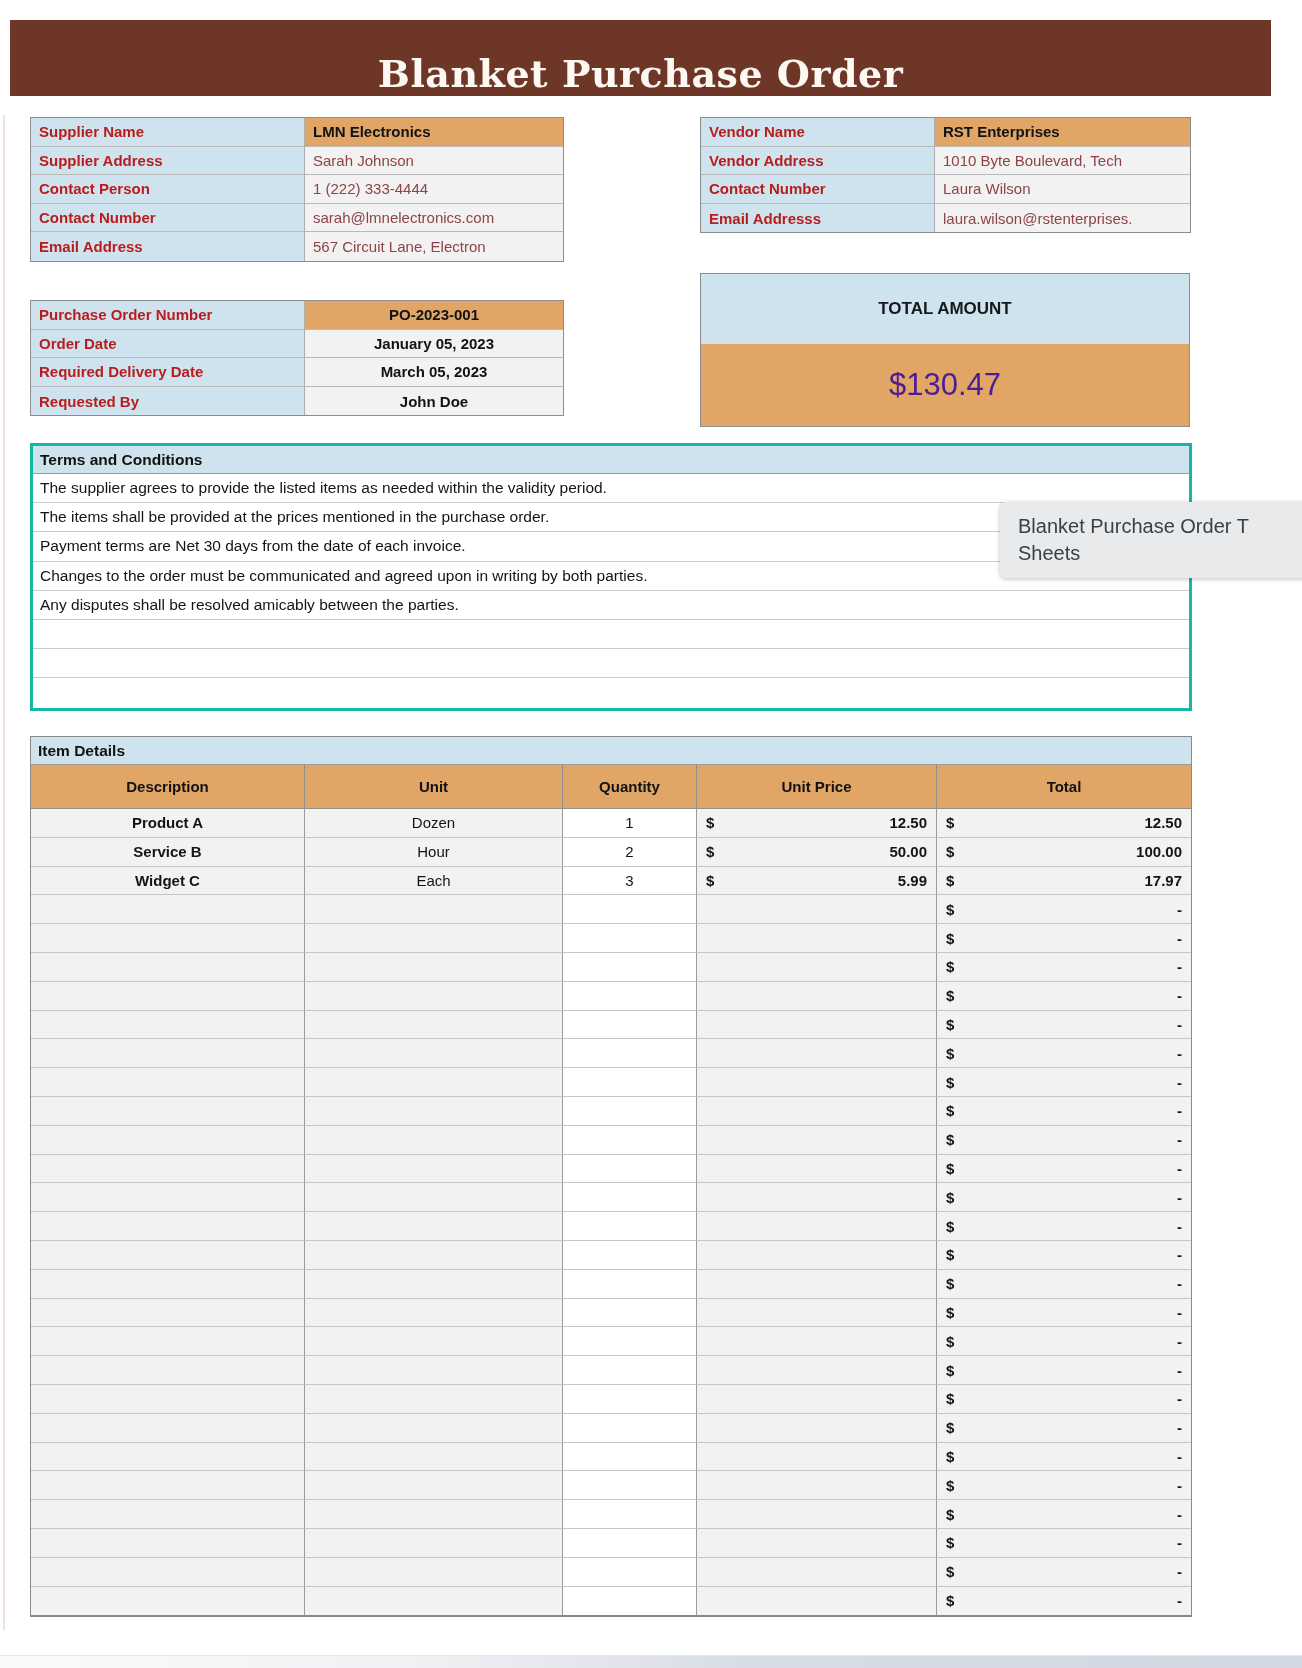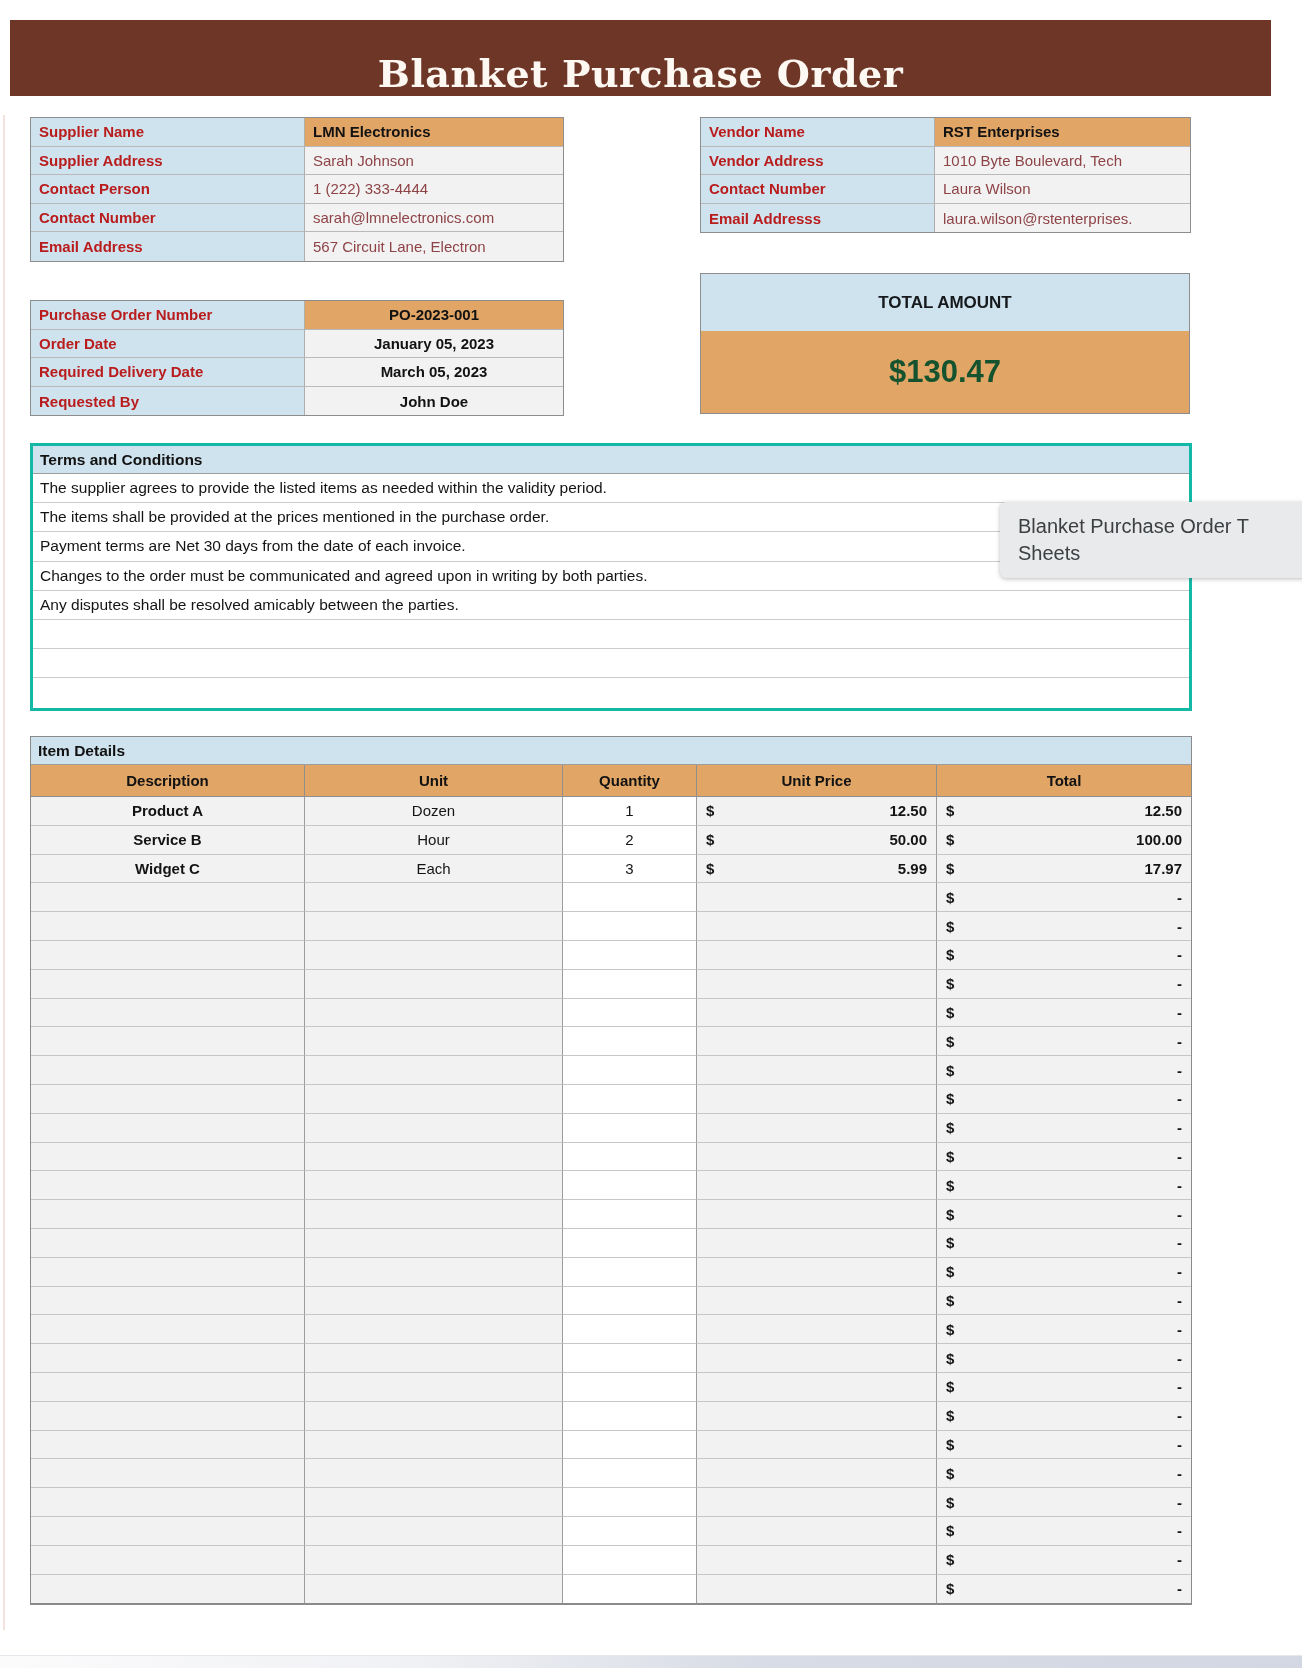--- a/index.html
+++ b/index.html
@@ -20,39 +20,39 @@
   .kv .lbl{background:#cfe3ee;font-weight:700;color:#b91c1c;}
   .kv .val{background:#f2f2f2;color:#8e4347;}
   .kv .val.hl{background:#e1a566;color:#121212;font-weight:700;}
   .supplier{left:30px;top:117px;grid-template-columns:274px 258px;}
   .vendor{left:700px;top:117px;grid-template-columns:234px 255px;}
   .order{left:30px;top:300px;grid-template-columns:274px 258px;}
   .order .val{justify-content:center;color:#121212;font-weight:700;}
 
   
   .total-box{position:absolute;left:700px;top:273px;width:490px;border:1px solid #8d8d8d;box-sizing:border-box;}
-  .tb-head{height:57px;background:#cfe3ee;display:flex;align-items:center;justify-content:center;
+  .tb-head{height:70px;background:#cfe3ee;display:flex;align-items:center;justify-content:center;
     font-weight:700;font-size:17px;color:#16191c;}
   .tb-val{height:82px;background:#e1a566;display:flex;align-items:center;justify-content:center;
-    font-weight:700;font-size:31px;color:#14532d;}
+    font-weight:400;font-size:31px;color:#4c1d95;}
 
   
   .terms{position:absolute;left:30px;top:443px;width:1162px;border:3px solid #14b8a6;box-sizing:border-box;background:#a3a3a3;}
   .terms-head{height:28px;background:#cfe3ee;display:flex;align-items:center;padding:0 7px;
     font-weight:700;font-size:15.5px;color:#121212;border-bottom:1px solid #9c9c9c;box-sizing:border-box;}
   .terms-row{height:29.2px;box-sizing:border-box;display:flex;align-items:center;padding:0 7px;
     font-size:15.5px;color:#141414;border-bottom:1px solid #cbcbcb;background:#fff;white-space:nowrap;overflow:hidden;}
   .terms-row:last-child{border-bottom:none;}
 
   
   .items{position:absolute;left:30px;top:736px;width:1162px;border:1px solid #8a8a8a;border-bottom-width:2px;box-sizing:border-box;background:#fff;}
   .items-title{height:28px;background:#cfe3ee;display:flex;align-items:center;padding:0 7px;
     font-weight:700;font-size:15.5px;color:#121212;border-bottom:1px solid #9c9c9c;box-sizing:border-box;}
   .items-grid{display:grid;grid-template-columns:274px 258px 134px 240px 254px;}
-  .items-grid .hcell{height:32px;background:#e1a566;display:flex;align-items:center;justify-content:center;
+  .items-grid .hcell{height:44px;background:#e1a566;display:flex;align-items:center;justify-content:center;
     font-weight:700;font-size:15px;color:#121212;border-right:1px solid #8f8f8f;border-bottom:1px solid #8f8f8f;box-sizing:border-box;}
   .items-grid .hcell.last{border-right:none;}
   .items-grid .cell{height:28.8px;box-sizing:border-box;display:flex;align-items:center;justify-content:center;
     font-size:15px;color:#141414;background:#f2f2f2;border-right:1px solid #9c9c9c;border-bottom:1px solid #c6c6c6;overflow:hidden;}
   .items-grid .c-desc{font-weight:700;}
   .items-grid .c-qty{background:#ffffff;}
   .items-grid .c-money{justify-content:space-between;padding:0 9px;font-weight:700;}
   .items-grid .c-total{border-right:none;}
   .items-grid > .cell:nth-last-child(-n+5){border-bottom:none;}
 

